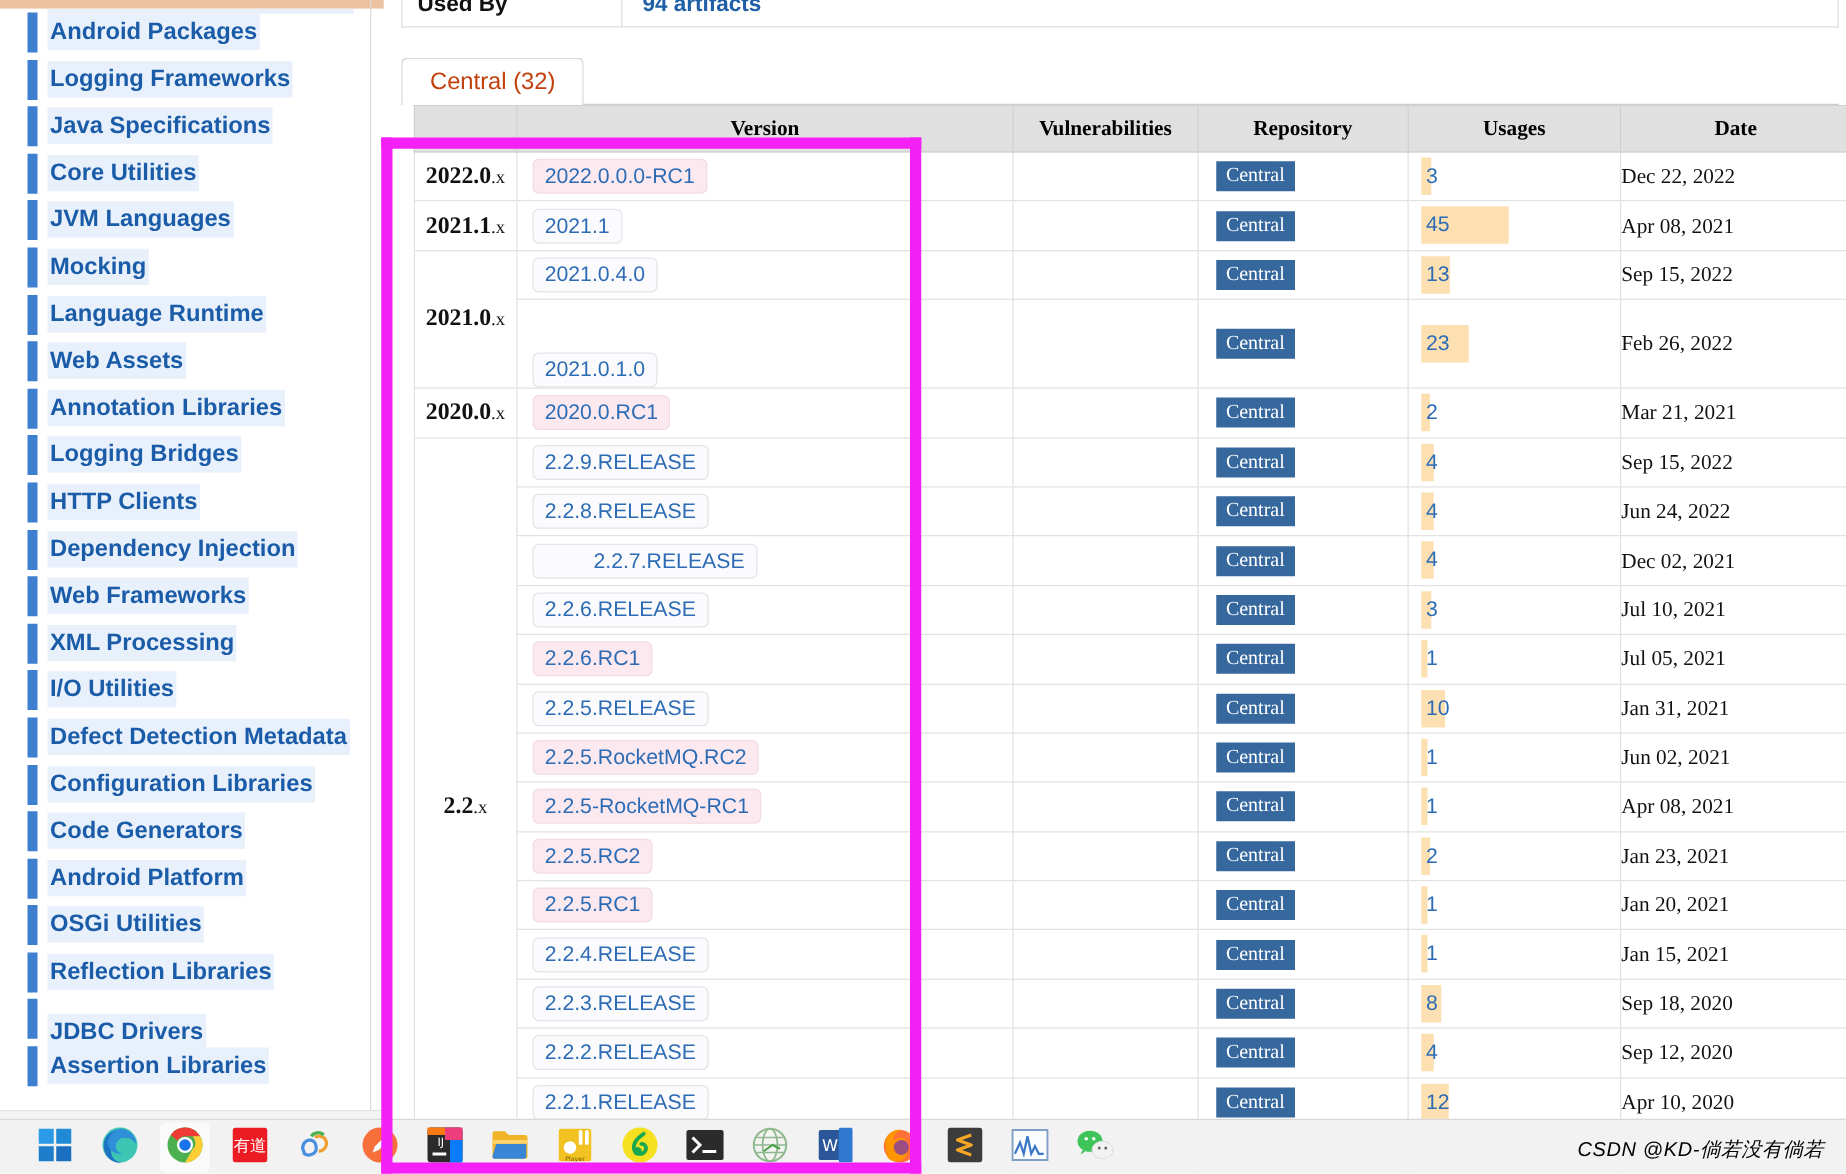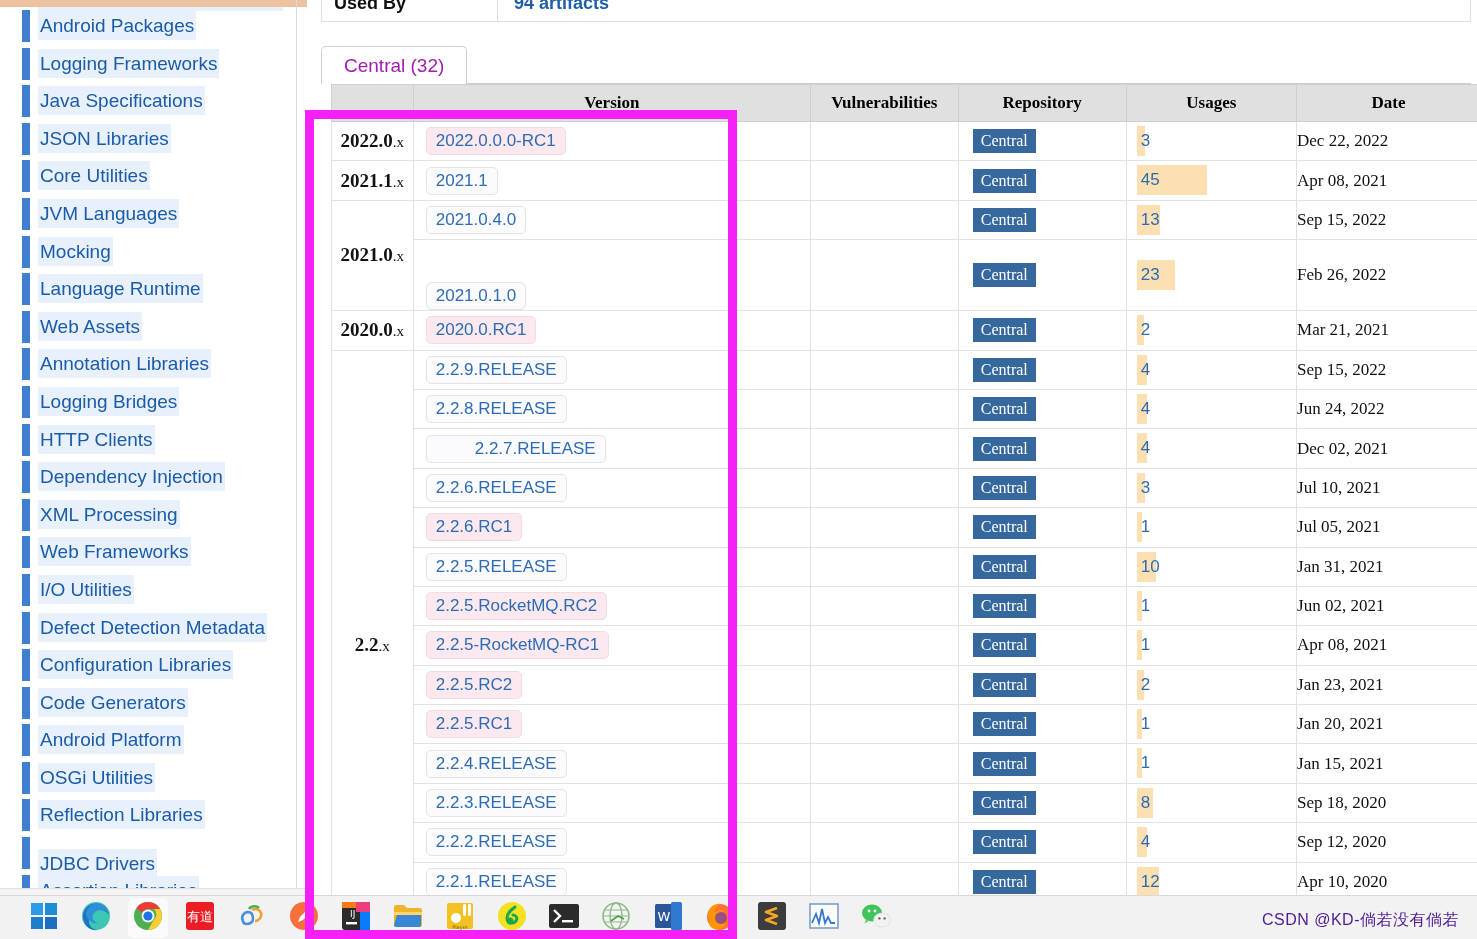--- a/index.html
+++ b/index.html
@@ -13,21 +13,21 @@
 
   
   .top-strip {
     position:absolute; left:0; top:0; width:1477px; height:7px;
     background:#edc2a0;
   }
 
   
   .sidebar {
     position:absolute; left:0; top:7px; width:307px; height:888px;
-    background:#fff; overflow:hidden;
+    background:#fff; overflow:hidden;font-weight:bold;
   }
   .sidebar-top-rule {
     position:absolute; left:38px; top:0px; width:245px; height:4px; background:#e8f0fb;
   }
   .side-item {
     position:relative; height:37.6px; display:flex; align-items:center;
   }
   .side-bar-mark {
     position:absolute; left:22px; top:3px; width:8px; height:32px;
     background:#3f7fd0;
@@ -63,21 +63,21 @@
   }
 
   
   .tabstrip {
     position:absolute; left:14px; top:46px; width:1150px; height:38px;
   }
   .tab {
     position:absolute; left:0; top:0; height:38px; padding:0 22px;
     border:1px solid #cfcfcf; border-bottom:none;
     border-radius:5px 5px 0 0; background:#ffffff;
-    color:#a21caf; font-size:19px; line-height:37px;
+    color:#c2410c; font-size:19px; line-height:37px;
   }
   .tab-baseline {
     position:absolute; left:0; top:37px; width:1150px; height:1px; background:#cfcfcf;
   }
 
   
   .vtable {
     position:absolute; left:24px; top:84px; width:1150px;
     border-collapse:collapse; table-layout:fixed;
     background:#fff;
@@ -137,22 +137,23 @@
     background:#f2f2f2; border-top:1px solid #d8d8d8;
   }
   .tb-icons { position:absolute; left:18px; top:0; height:44px; display:flex; align-items:center; gap:0px; }
   .tb-icon { width:52px; height:44px; display:flex; align-items:center; justify-content:center; position:relative; }
   .tb-icon.active-bg::before{
     content:""; position:absolute; left:6px; top:2px; width:40px; height:40px;
     background:#fafafa; border-radius:5px;
   }
   .tb-icon svg, .tb-icon .glyph { position:relative; z-index:2; }
   .watermark {
-    position:absolute; right:18px; top:910px; font-size:16px; color:#4c1d95;
+    position:absolute; right:18px; top:910px; font-size:16px; color:#000000;
     letter-spacing:0.5px;
+    font-style:italic;
   }
 
   
   .annot-rect {
     position:absolute; left:305px; top:110px; width:432px; height:829px;
     border:9px solid #f520f5; border-bottom:none;
     pointer-events:none; z-index:50;
   }
   .annot-rect-bottom {
     position:absolute; left:305px; top:930px; width:432px; height:9px;
@@ -181,24 +182,20 @@
         <div class="side-item">
           <div class="side-bar-mark"></div>
           <a class="side-label" style="text-decoration: none;">Logging Frameworks</a>
         </div>
         <div class="side-item">
           <div class="side-bar-mark"></div>
           <a class="side-label" style="text-decoration: none;">Java Specifications</a>
         </div>
         <div class="side-item">
           <div class="side-bar-mark"></div>
-          <a class="side-label" style="text-decoration: none;">JSON Libraries</a>
-        </div>
-        <div class="side-item">
-          <div class="side-bar-mark"></div>
           <a class="side-label" style="text-decoration: none;">Core Utilities</a>
         </div>
         <div class="side-item">
           <div class="side-bar-mark"></div>
           <a class="side-label" style="text-decoration: none;">JVM Languages</a>
         </div>
         <div class="side-item">
           <div class="side-bar-mark"></div>
           <a class="side-label" style="text-decoration: none;">Mocking</a>
         </div>
@@ -221,25 +218,25 @@
         <div class="side-item">
           <div class="side-bar-mark"></div>
           <a class="side-label" style="text-decoration: none;">HTTP Clients</a>
         </div>
         <div class="side-item">
           <div class="side-bar-mark"></div>
           <a class="side-label" style="text-decoration: none;">Dependency Injection</a>
         </div>
         <div class="side-item">
           <div class="side-bar-mark"></div>
+          <a class="side-label" style="text-decoration: none;">Web Frameworks</a>
+        </div>
+        <div class="side-item">
+          <div class="side-bar-mark"></div>
           <a class="side-label" style="text-decoration: none;">XML Processing</a>
-        </div>
-        <div class="side-item">
-          <div class="side-bar-mark"></div>
-          <a class="side-label" style="text-decoration: none;">Web Frameworks</a>
         </div>
         <div class="side-item">
           <div class="side-bar-mark"></div>
           <a class="side-label" style="text-decoration: none;">I/O Utilities</a>
         </div>
         <div class="side-item">
           <div class="side-bar-mark"></div>
           <a class="side-label" style="text-decoration: none;">Defect Detection Metadata</a>
         </div>
         <div class="side-item">

